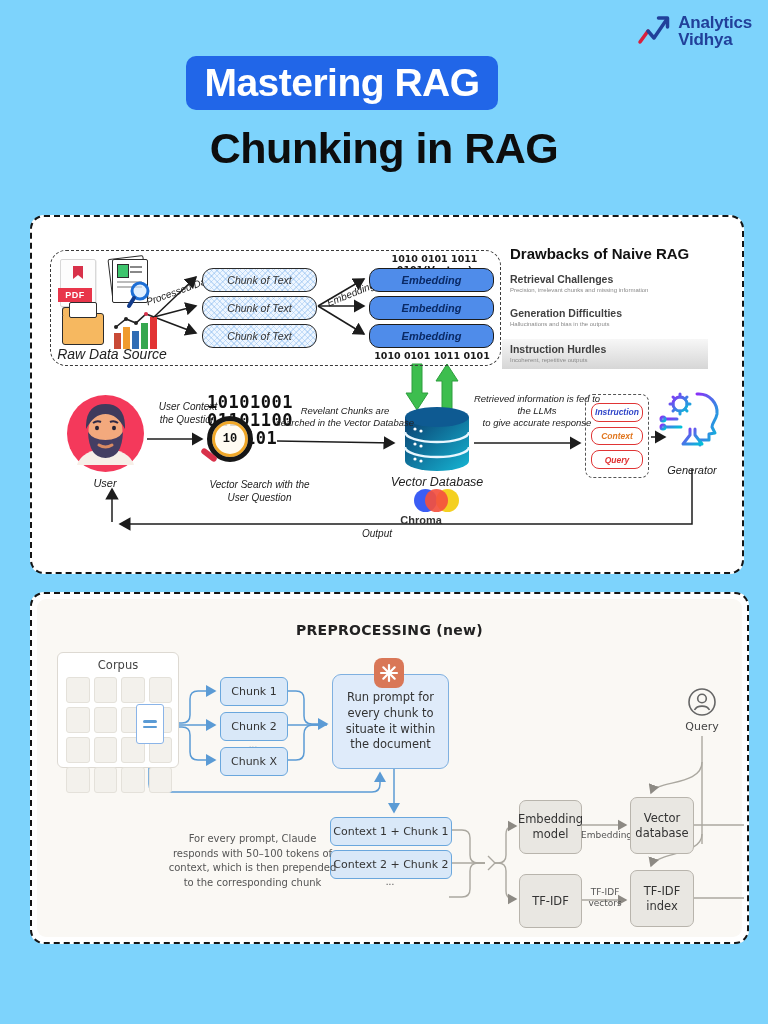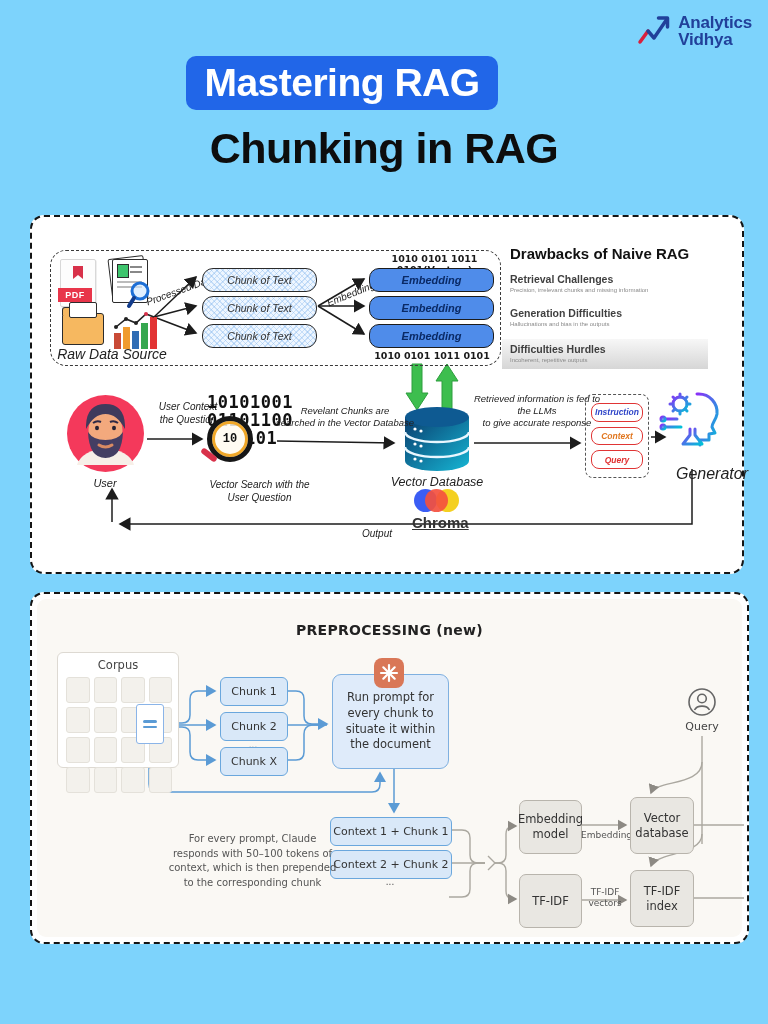--- a/index.html
+++ b/index.html
@@ -188,21 +188,21 @@
       <div class="drawbacks-title">Drawbacks of Naive RAG</div>
       <div class="abs" style="left:0;top:28px;">
         <div class="db-heading">Retrieval Challenges</div>
         <div class="db-detail">Precision, irrelevant chunks and missing information</div>
       </div>
       <div class="abs" style="left:0;top:62px;">
         <div class="db-heading">Generation Difficulties</div>
         <div class="db-detail">Hallucinations and bias in the outputs</div>
       </div>
       <div class="abs shaded" style="left:0;top:94px;">
-        <div class="db-heading">Difficulties Hurdles</div>
+        <div class="db-heading">Instruction Hurdles</div>
         <div class="db-detail">Incoherent, repetitive outputs</div>
       </div>
     </div>
 
     <svg class="abs" style="left:35px;top:178px;" width="77" height="77" viewBox="0 0 77 77">
       <circle cx="38.5" cy="38.5" r="38.5" fill="#F4395B"></circle>
       <path d="M10,70 a29,20 0 0 1 57,0 z" fill="#f7efe8"></path>
       <ellipse cx="38.5" cy="35" rx="17" ry="19" fill="#f3a97d"></ellipse>
       <path d="M19,30 Q20,9 38.5,9 Q57,9 58,30 L58,34 Q50,19 38.5,19 Q27,19 19,34 Z" fill="#3F3A5C"></path>
       <path d="M21,37 Q22,63 38.5,63 Q55,63 56,37 Q51,45 38.5,45 Q26,45 21,37 Z" fill="#443E63"></path>
@@ -229,21 +229,21 @@
     <div class="abs hand center pre" style="left:228px;top:188px;width:170px;font-size:9.5px;">Revelant Chunks are
 searched in the Vector Database</div>
 
     <div class="abs hand center" style="left:355px;top:258px;width:100px;font-size:12.5px;">Vector Database</div>
 
     <div class="abs" style="left:382px;top:272px;width:46px;height:24px;">
       <div class="abs" style="left:0;top:0;width:23px;height:23px;border-radius:50%;background:#3b5df4;"></div>
       <div class="abs" style="left:22px;top:0;width:23px;height:23px;border-radius:50%;background:#f4d021;"></div>
       <div class="abs" style="left:11px;top:0;width:23px;height:23px;border-radius:50%;background:#f4503e;opacity:.92;"></div>
     </div>
-    <div class="abs center" style="left:380px;top:297px;width:50px;font-size:15px;font-weight:bold;color:#333;text-decoration:underline;">Chroma</div>
+    <div class="abs center" style="left:364px;top:297px;width:50px;font-size:11px;font-weight:bold;color:#333;">Chroma</div>
 
     <div class="abs hand center pre" style="left:415px;top:176px;width:180px;font-size:9.5px;">Retrieved information is fed to
 the LLMs
 to give accurate response</div>
 
     <div class="abs prompt-dash">
       <div class="prompt-item pi-0">Instruction</div>
       <div class="prompt-item pi-1">Context</div>
       <div class="prompt-item pi-2">Query</div>
     </div>
@@ -258,21 +258,21 @@
       <g fill="none" stroke="url(#gen)" stroke-width="3" stroke-linecap="round" stroke-linejoin="round">
         <path d="M40,7 C53,6 61,17 60,27 C59,33 55,36 55,40 L58,46 L52,47 L52,53 L43,53 L43,58"></path>
         <circle cx="23" cy="17" r="7"></circle>
         <path d="M23,7 v3 M23,24 v3 M13,17 h3 M30,17 h3 M16,10 l2,2 M28,22 l2,2 M16,24 l2,-2 M28,12 l2,-2"></path>
         <path d="M8,32 h12 M8,40 h16"></path>
         <circle cx="6" cy="32" r="2"></circle>
           <circle cx="6" cy="40" r="2"></circle>
         <path d="M33,42 v6 l-7,9 h19 l-7,-9 v-6"></path>
       </g>
     </svg>
-    <div class="abs hand center" style="left:640px;top:247px;width:80px;font-size:16px;">Generator</div>
+    <div class="abs hand center" style="left:620px;top:247px;width:80px;font-size:11px;">Generator</div>
 
     <div class="abs hand center" style="left:315px;top:311px;width:60px;">Output</div>
   </div>
 
   <div class="abs panel panel2">
     <div class="panel2-inner"></div>
 
     <svg class="overlay" width="715" height="348" viewBox="0 0 715 348">
       <defs>
         <marker id="aB" markerWidth="8" markerHeight="8" refX="6" refY="4" orient="auto">

